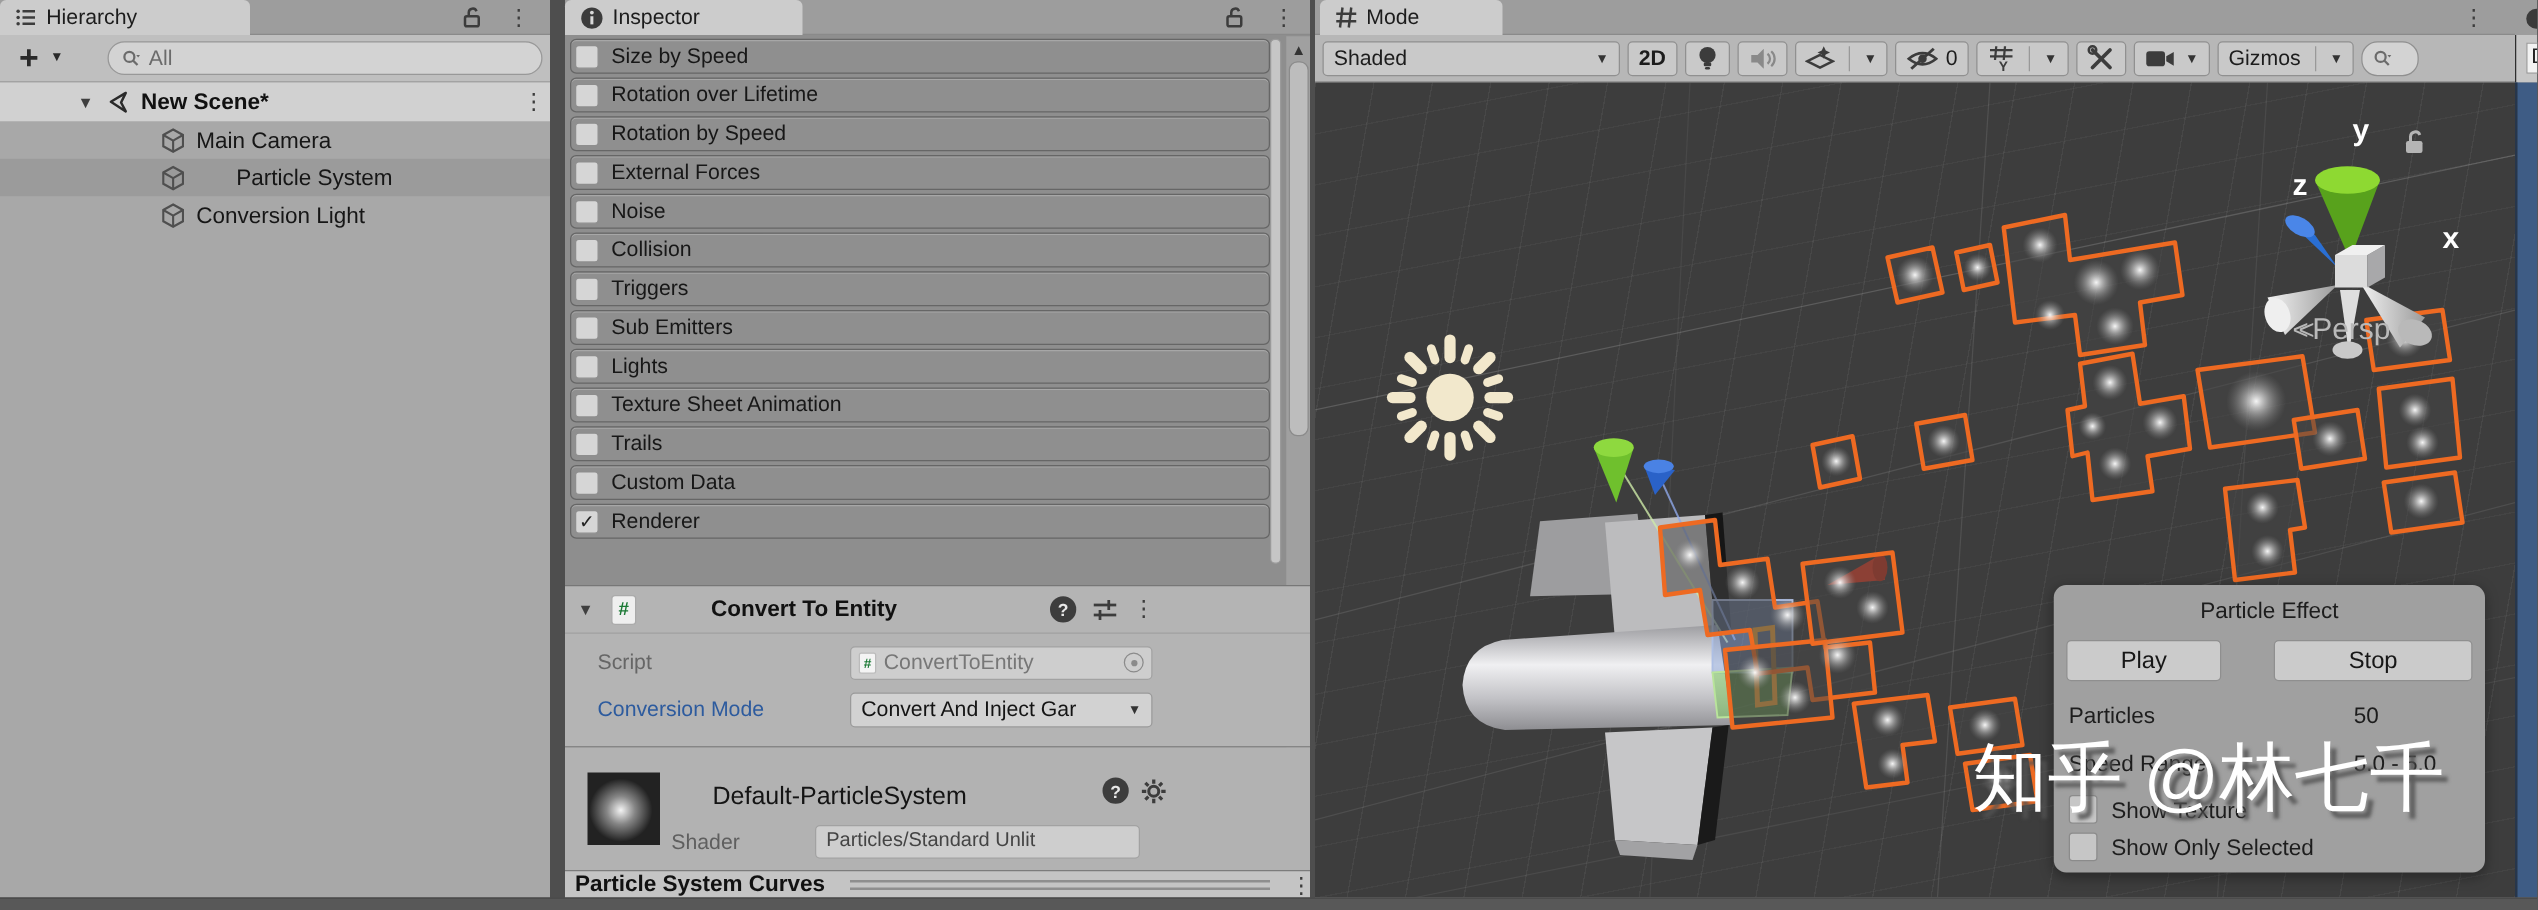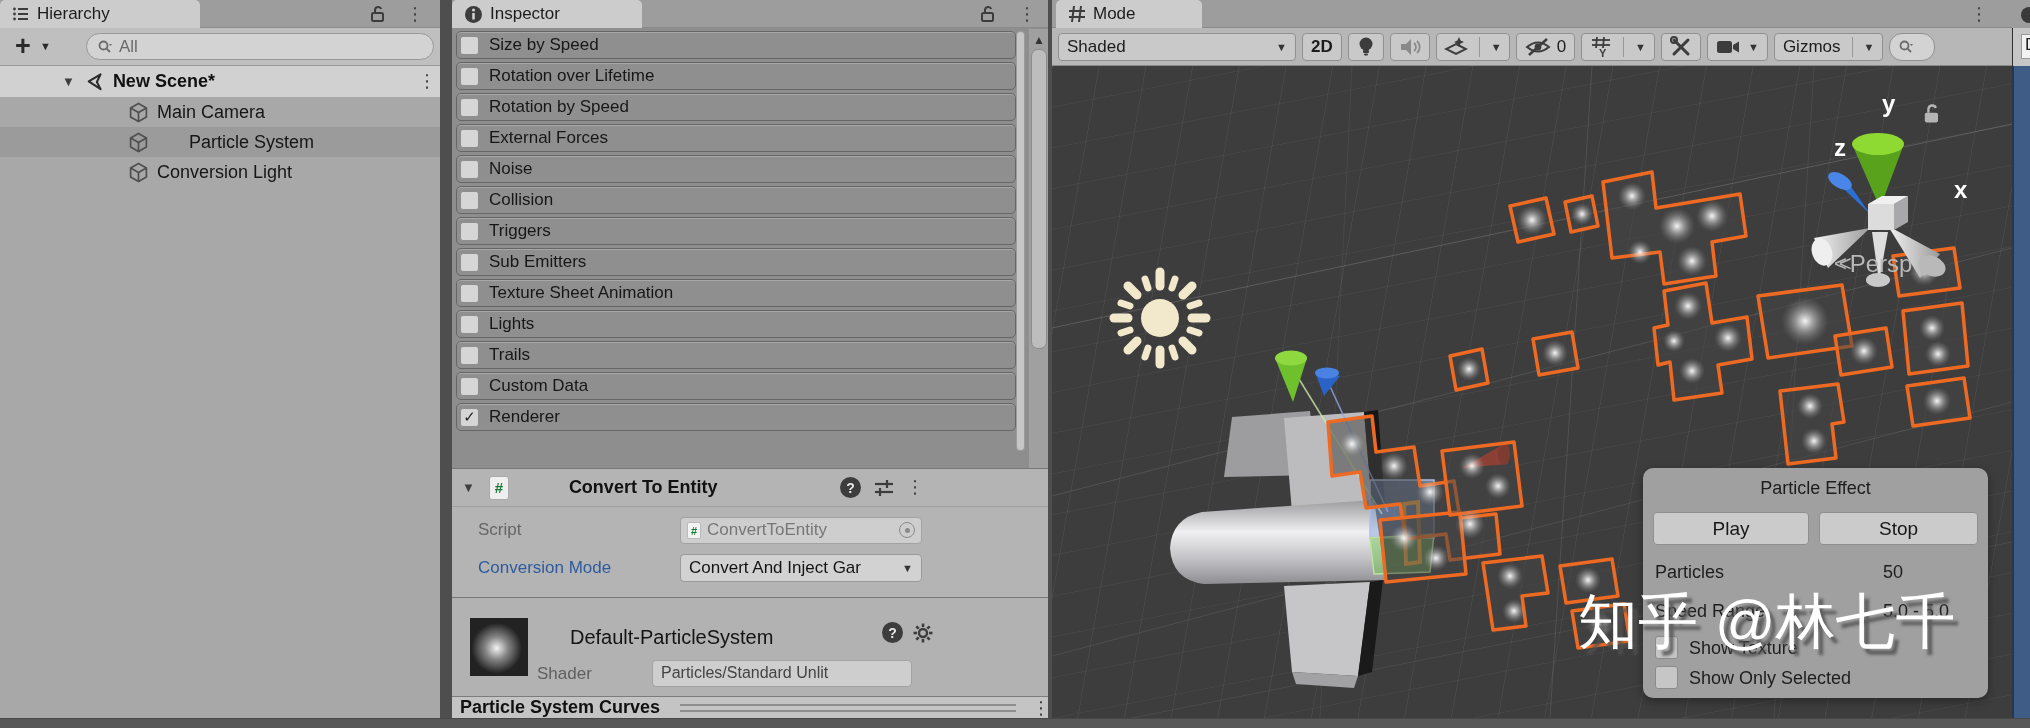--- a/index.html
+++ b/index.html
@@ -119,21 +119,21 @@
                  display:flex; align-items:center; gap:6px; }
   #persp-label .arrow { font-size:22px; letter-spacing:-8px; }
   #vp-lock { position:absolute; left:868px; top:36px; }
 
   
   #pe-panel { position:absolute; left:591px; top:402px; width:345px; height:230px; background:#a0a0a0;
               border-radius:10px; box-shadow:0 3px 10px rgba(0,0,0,.35); color:#1d1d1d; }
   #pe-panel .t { text-align:center; font-size:18px; padding-top:10px; }
   .pe-btn { position:absolute; top:44px; height:33px; background:#cbcbcb; border:1px solid #8f8f8f;
             border-radius:4px; font-size:19px; color:#171717; display:flex; align-items:center; justify-content:center; }
-  #pe-play { left:10px; width:156px; } #pe-stop { left:176px; width:159px; }
+  #pe-play { left:10px; width:124px; } #pe-stop { left:176px; width:159px; }
   .pe-row { position:absolute; left:12px; width:320px; font-size:18px; }
   .pe-row .v { position:absolute; left:228px; }
   .pe-chk { position:absolute; left:12px; width:23px; height:23px; background:#c6c6c6; border:1px solid #8b8b8b;
             border-radius:3px; }
   .pe-chk-lbl { position:absolute; left:46px; font-size:18px; }
 
   #watermark { position:absolute; left:526px; top:516px; font-size:60px; color:#ffffff; z-index:40;
                text-shadow:5px 6px 3px rgba(82,82,82,.85); white-space:nowrap; }
 
   
@@ -285,25 +285,25 @@
         <div class="mod-row">
           <span class="chk"></span>
           <span>Triggers</span>
         </div>
         <div class="mod-row">
           <span class="chk"></span>
           <span>Sub Emitters</span>
         </div>
         <div class="mod-row">
           <span class="chk"></span>
+          <span>Lights</span>
+        </div>
+        <div class="mod-row">
+          <span class="chk"></span>
           <span>Texture Sheet Animation</span>
-        </div>
-        <div class="mod-row">
-          <span class="chk"></span>
-          <span>Lights</span>
         </div>
         <div class="mod-row">
           <span class="chk"></span>
           <span>Trails</span>
         </div>
         <div class="mod-row">
           <span class="chk"></span>
           <span>Custom Data</span>
         </div>
         <div class="mod-row">

